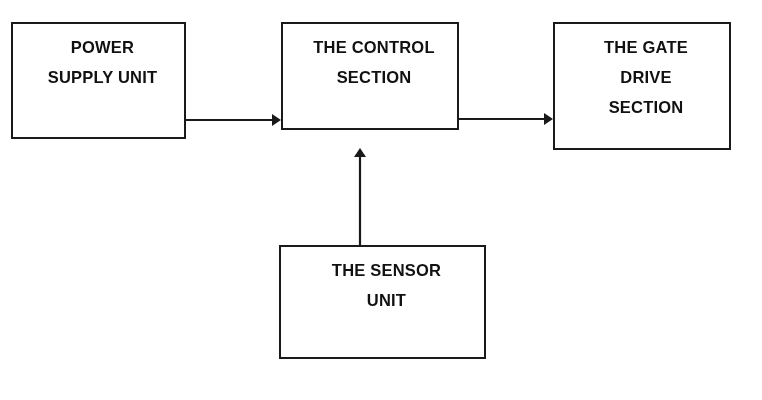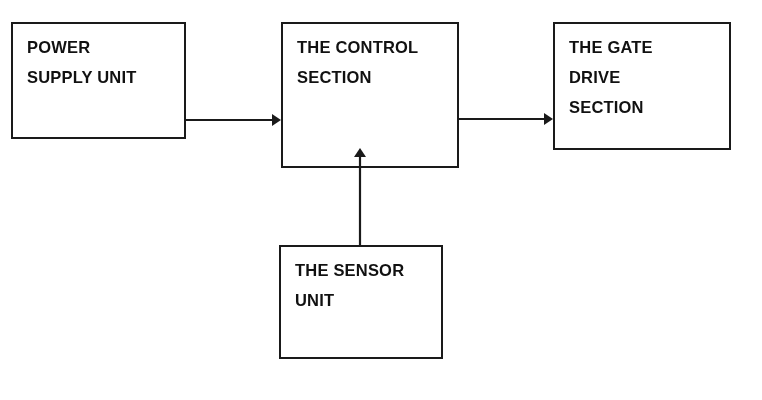--- a/index.html
+++ b/index.html
@@ -25,52 +25,53 @@
     position: absolute;
     left: 14px;
     top: 8px;
     right: 6px;
     font-size: 16.5px;
     font-weight: bold;
     line-height: 30px;
     letter-spacing: 0.2px;
     color: #111111;
     white-space: pre-line;
+    text-align: center;
   }
   .connector {
     position: absolute;
     overflow: visible;
   }
   .connector svg {
     display: block;
     overflow: visible;
   }
 </style>
 </head>
 <body>
 
 <div id="canvas">
 
   <div class="block" id="block-0" style="left: 11px; top: 22px; width: 175px; height: 117px; border-color: rgb(26, 26, 26);">
     <div class="block-label">POWER
 SUPPLY UNIT</div>
   </div>
 
-  <div class="block" id="block-1" style="left: 281px; top: 22px; width: 178px; height: 146px; border-color: rgb(26, 26, 26);">
+  <div class="block" id="block-1" style="left: 281px; top: 22px; width: 178px; height: 108px; border-color: rgb(26, 26, 26);">
     <div class="block-label">THE CONTROL
 SECTION</div>
   </div>
 
   <div class="block" id="block-2" style="left: 553px; top: 22px; width: 178px; height: 128px; border-color: rgb(26, 26, 26);">
     <div class="block-label">THE GATE
 DRIVE
 SECTION</div>
   </div>
 
-  <div class="block" id="block-3" style="left: 279px; top: 245px; width: 164px; height: 114px; border-color: rgb(26, 26, 26);">
+  <div class="block" id="block-3" style="left: 279px; top: 245px; width: 207px; height: 114px; border-color: rgb(26, 26, 26);">
     <div class="block-label">THE SENSOR
 UNIT</div>
   </div>
 
   <div class="connector" id="conn-0" style="left: 174px; top: 108px; width: 119px; height: 24px;">
       <svg width="119" height="24">
         <line x1="12" y1="12" x2="98" y2="12" stroke="#1a1a1a" stroke-width="2.2"></line>
         <polygon points="107,12 98,6 98,18" fill="#1a1a1a"></polygon>
       </svg>
     </div>

